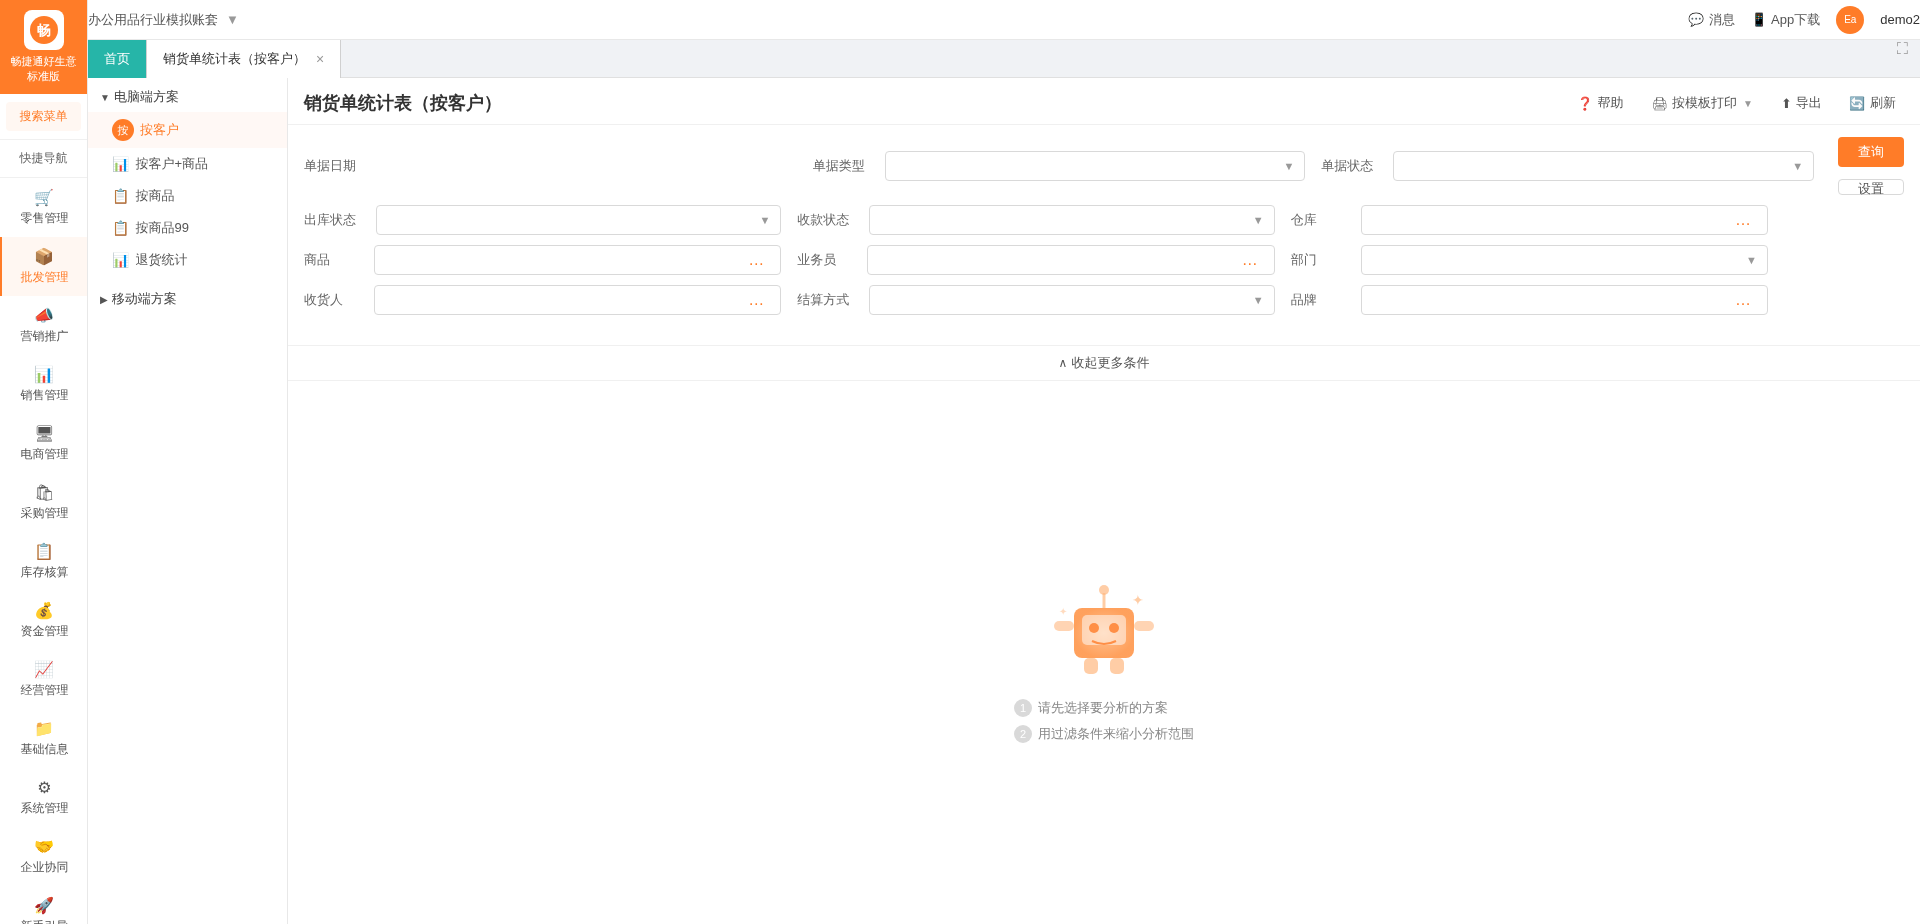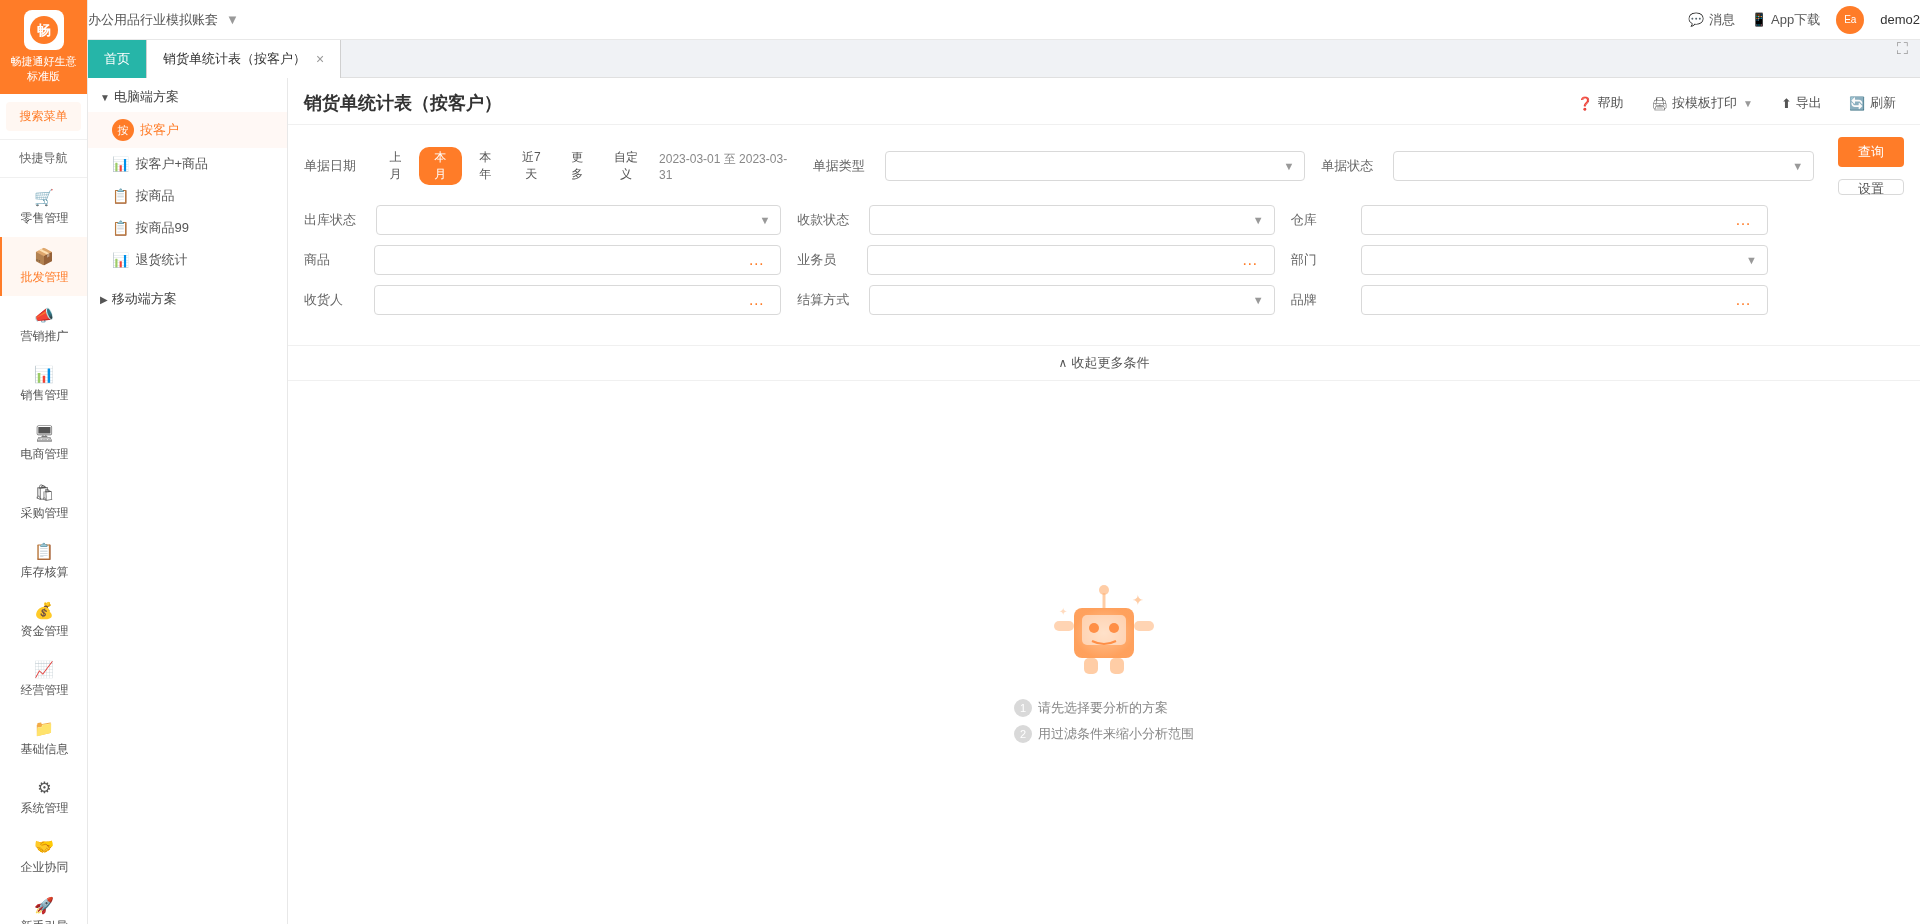--- a/index.html
+++ b/index.html
@@ -266,31 +266,20 @@
             <span>刷新</span>
           </div>
         </div>
       </div>
 
       <div class="query-form">
 
         <div class="form-row">
           <div class="form-field">
             <span class="form-label">单据日期</span>
-            <div class="date-group">
-              <div class="date-tabs">
-                <button class="date-tab">上月</button>
-                <button class="date-tab active">本月</button>
-                <button class="date-tab">本年</button>
-                <button class="date-tab">近7天</button>
-                <button class="date-tab">更多</button>
-                <button class="date-tab">自定义</button>
-              </div>
-              <span class="date-range">2023-03-01 至 2023-03-31</span>
-            </div>
           </div>
           <div class="form-field">
             <span class="form-label">单据类型</span>
             <div class="select-control">
               <span class="select-text"></span>
               <span class="select-arrow">▼</span>
             </div>
           </div>
           <div class="form-field">
             <span class="form-label">单据状态</span>

